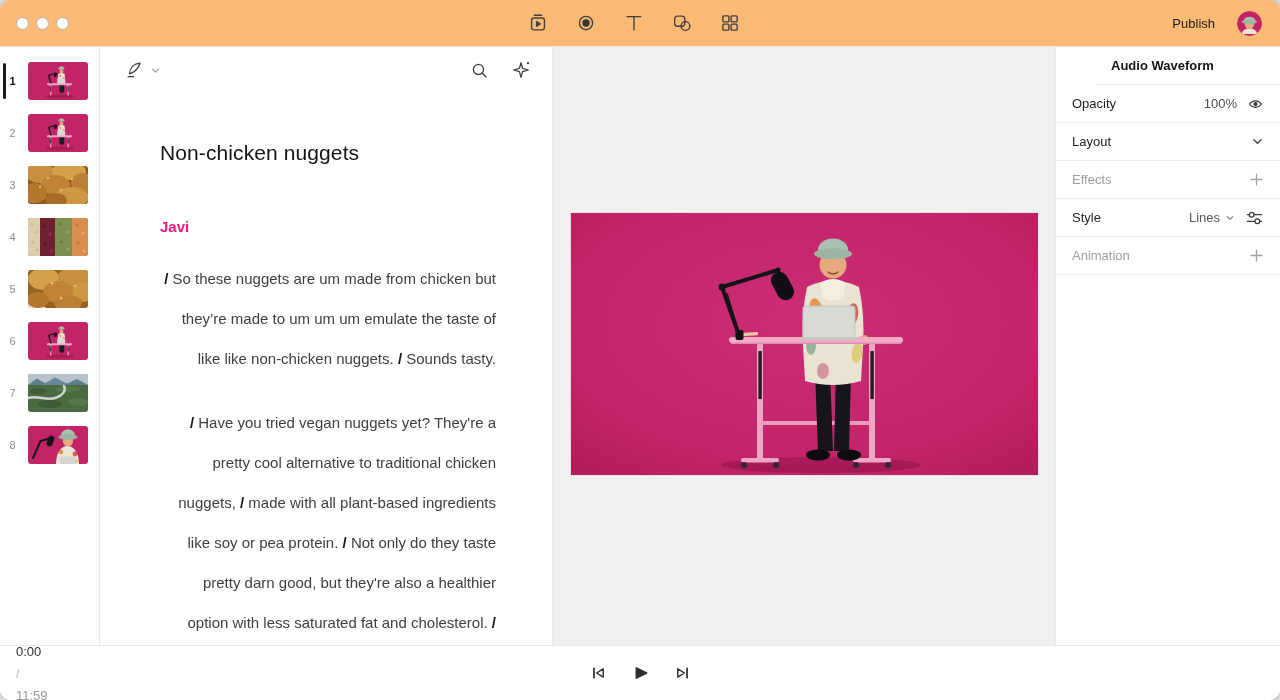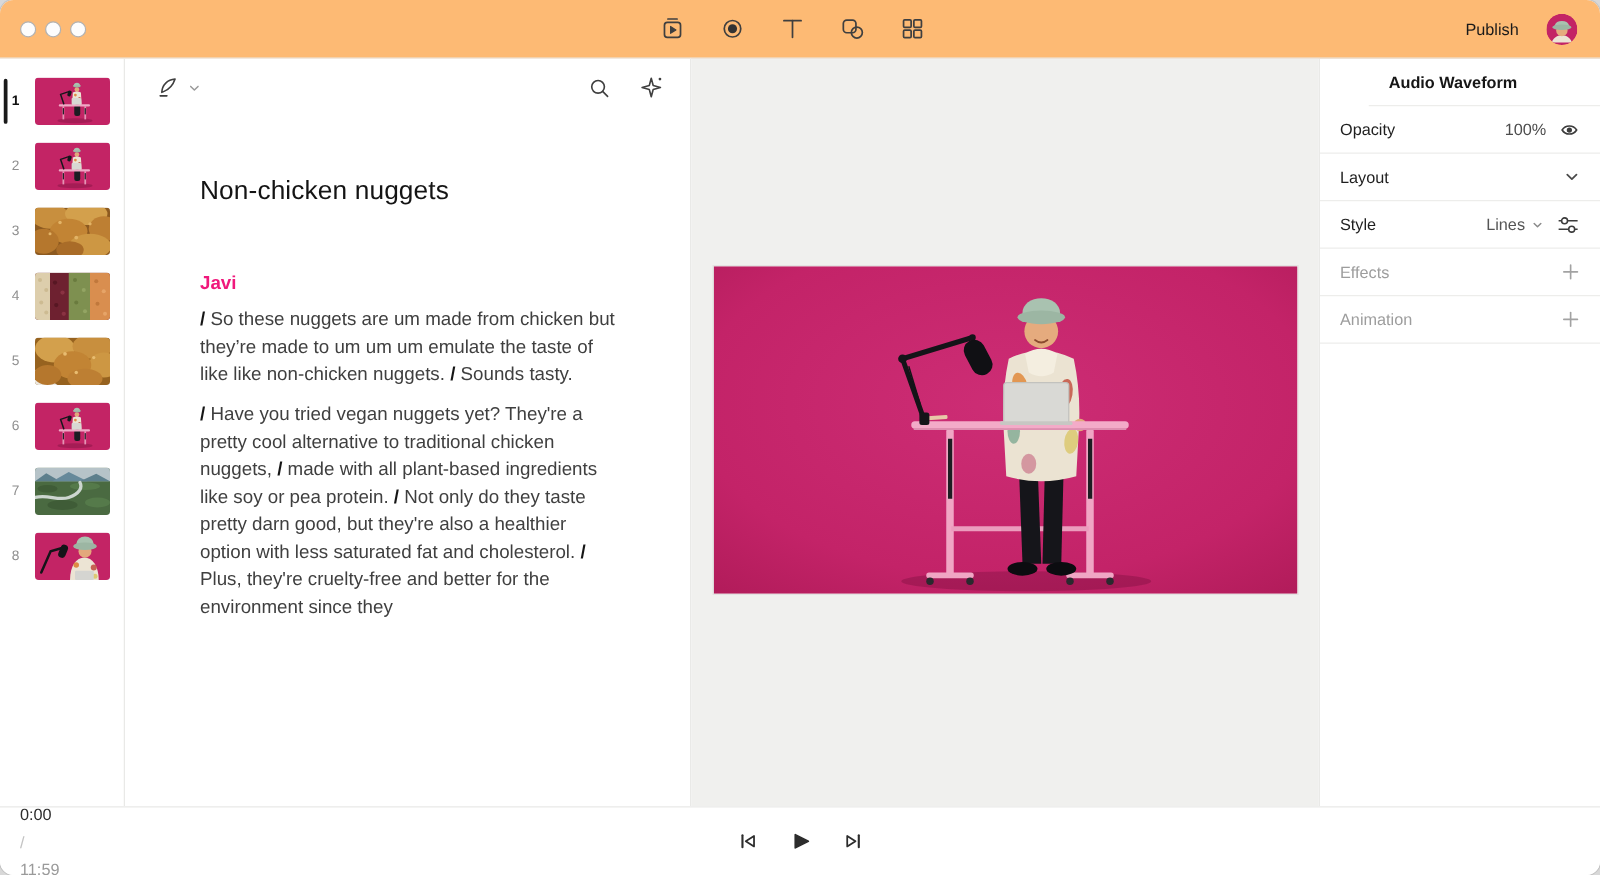--- a/index.html
+++ b/index.html
@@ -49,21 +49,21 @@
 
   
   .editor { width:453px; flex:0 0 453px; border-right:1px solid #e9e9e7; position:relative; background:#fff; overflow:hidden; }
   .editor-toolbar { position:absolute; top:11px; left:23px; right:20px; height:24px; display:flex; justify-content:space-between; align-items:center; }
   .etb-left { display:flex; align-items:center; gap:5px; cursor:pointer; }
   .etb-right { display:flex; align-items:center; gap:20px; }
   .icon-btn { display:flex; align-items:center; justify-content:center; cursor:pointer; }
   .doc { position:absolute; left:60px; top:94px; width:336px; }
   .doc-title { font-size:21px; font-weight:500; color:#141414; letter-spacing:.1px; cursor:text; }
   .speaker { margin-top:53px; font-size:15px; font-weight:700; color:#F0187C; cursor:text; }
-  .para { margin-top:10px; font-size:15px; line-height:22px; color:#3f3f3f; cursor:text; }
+  .para { margin-top:24px; font-size:15px; line-height:40px; color:#3f3f3f; cursor:text;text-align:right; }
   .para .slash { font-weight:700; color:#151515; }
 
   
   .canvas { flex:1; background:#f0f0ee; position:relative; }
   .video-frame { position:absolute; left:18px; top:166px; width:467px; height:262px; box-shadow:0 0 0 1px rgba(0,0,0,.05); cursor:pointer; }
   .video-frame svg { display:block; width:100%; height:100%; }
 
   
   .inspector { width:225px; flex:0 0 225px; border-left:1px solid #e9e9e7; background:#fff; }
   .irow { height:38px; display:flex; align-items:center; justify-content:space-between; padding:0 16px; border-bottom:1px solid #ededeb; font-size:13px; color:#1f1f1f; }
@@ -441,43 +441,43 @@
         </span>
       </div>
       <div class="irow">
         <span>Layout</span>
         <span class="right">
           <svg width="13" height="13" viewBox="0 0 12 12">
             <polyline points="2.6,4.3 6,7.7 9.4,4.3" fill="none" stroke="#4a4a4a" stroke-width="1.3" stroke-linecap="round" stroke-linejoin="round"></polyline>
           </svg>
         </span>
       </div>
+      <div class="irow disabled">
+        <span>Effects</span>
+        <span class="right">
+          <svg width="15" height="15" viewBox="0 0 16 16">
+            <line x1="8" y1="2.2" x2="8" y2="13.8" stroke="#a2a2a2" stroke-width="1.4" stroke-linecap="round"></line>
+            <line x1="2.2" y1="8" x2="13.8" y2="8" stroke="#a2a2a2" stroke-width="1.4" stroke-linecap="round"></line>
+          </svg>
+        </span>
+      </div>
       <div class="irow">
         <span>Style</span>
         <span class="right">
           <span class="lines-dd">
             <span>Lines</span>
             <svg width="10" height="10" viewBox="0 0 12 12">
               <polyline points="2.8,4.5 6,7.7 9.2,4.5" fill="none" stroke="#8a8a8a" stroke-width="1.4" stroke-linecap="round" stroke-linejoin="round"></polyline>
             </svg>
           </span>
           <svg width="19" height="16" viewBox="0 0 20 16">
             <line x1="2" y1="4.5" x2="18" y2="4.5" stroke="#3c3c3c" stroke-width="1.3"></line>
             <circle cx="7" cy="4.5" r="2.5" fill="#fff" stroke="#3c3c3c" stroke-width="1.3"></circle>
             <line x1="2" y1="11.5" x2="18" y2="11.5" stroke="#3c3c3c" stroke-width="1.3"></line>
             <circle cx="13" cy="11.5" r="2.5" fill="#fff" stroke="#3c3c3c" stroke-width="1.3"></circle>
-          </svg>
-        </span>
-      </div>
-      <div class="irow disabled">
-        <span>Effects</span>
-        <span class="right">
-          <svg width="15" height="15" viewBox="0 0 16 16">
-            <line x1="8" y1="2.2" x2="8" y2="13.8" stroke="#a2a2a2" stroke-width="1.4" stroke-linecap="round"></line>
-            <line x1="2.2" y1="8" x2="13.8" y2="8" stroke="#a2a2a2" stroke-width="1.4" stroke-linecap="round"></line>
           </svg>
         </span>
       </div>
       <div class="irow disabled">
         <span>Animation</span>
         <span class="right">
           <svg width="15" height="15" viewBox="0 0 16 16">
             <line x1="8" y1="2.2" x2="8" y2="13.8" stroke="#a2a2a2" stroke-width="1.4" stroke-linecap="round"></line>
             <line x1="2.2" y1="8" x2="13.8" y2="8" stroke="#a2a2a2" stroke-width="1.4" stroke-linecap="round"></line>
           </svg>

